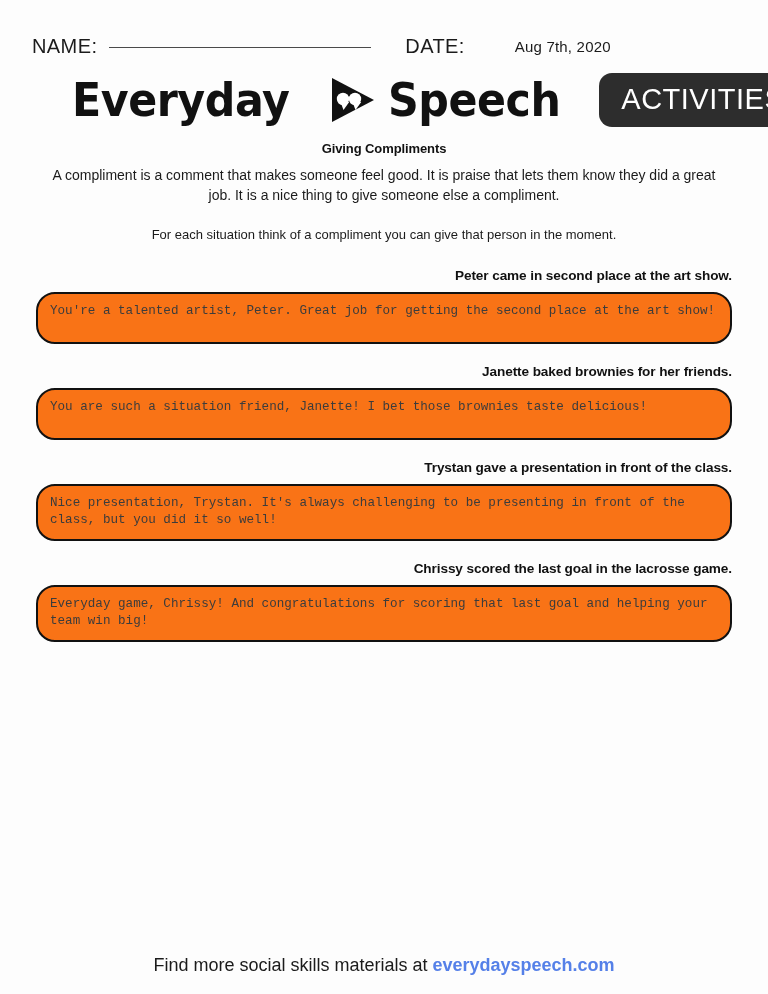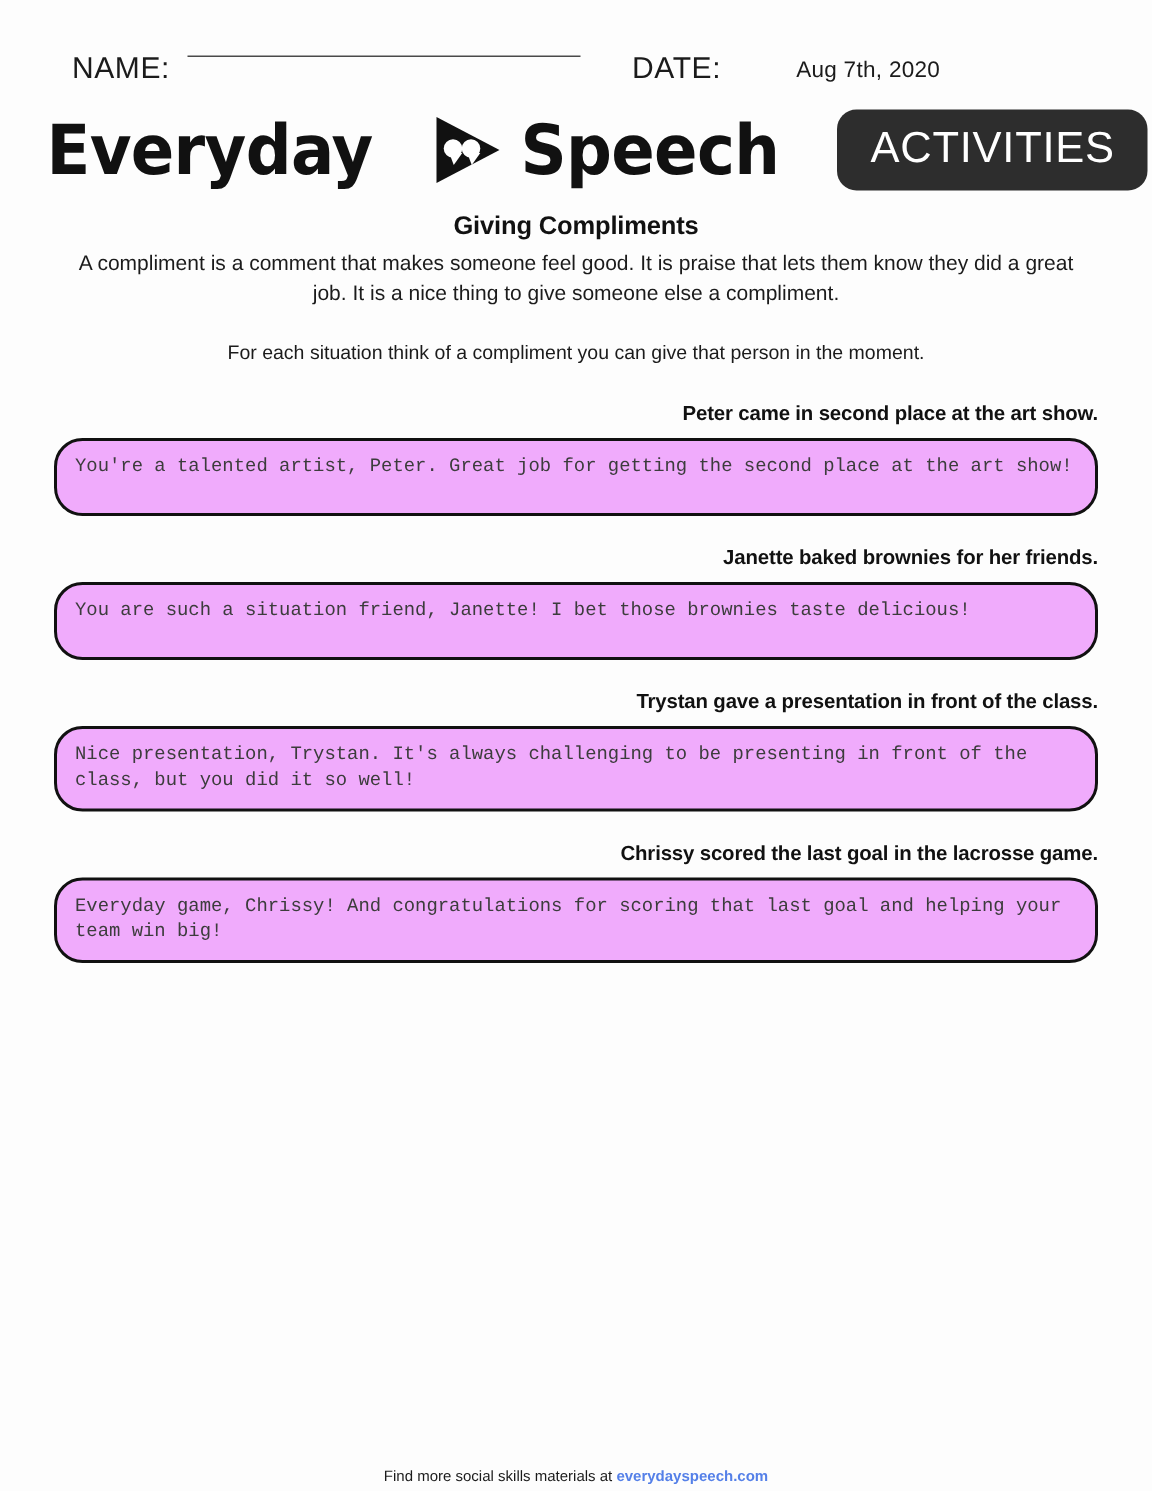--- a/index.html
+++ b/index.html
@@ -37,22 +37,22 @@
     font-size: 20px;
     font-weight: 400;
     letter-spacing: 0.4px;
     color: #1b1b1b;
     line-height: 1;
     padding-bottom: 2px;
     white-space: nowrap;
   }
   .name-group {
     display: flex;
-    align-items: flex-start;
-    margin-left: 48px;
+    align-items: center;
+    margin-left: 32px;
     flex: 0 0 auto;
   }
   .name-rule {
     width: 262px;
     border-bottom: 1.6px solid #4a4a4a;
     margin-left: 12px;
     height: 1px;
   }
   .date-group {
     display: flex;
@@ -85,21 +85,21 @@
     top: 62px;
     left: 0;
     right: 0;
     height: 76px;
     display: flex;
     align-items: center;
   }
   .wordmark {
     display: flex;
     align-items: center;
-    margin-left: 31px;
+    margin-left: 72px;
   }
   .wordmark-text {
     font-family: "DejaVu Sans", sans-serif;
     font-size: 46px;
     font-weight: bold;
     letter-spacing: -0.5px;
     color: #111111;
     line-height: 1;
     transform: scaleX(0.93);
     transform-origin: left center;
@@ -123,21 +123,21 @@
     white-space: nowrap;
   }
 
   
   .lesson-title {
     position: absolute;
     top: 141px;
     left: 0;
     right: 0;
     text-align: center;
-    font-size: 17px;
+    font-size: 13px;
     font-weight: bold;
     letter-spacing: -0.1px;
     color: #111111;
   }
   .intro-text {
     position: absolute;
     top: 166px;
     left: 40px;
     right: 40px;
     text-align: center;
@@ -173,39 +173,39 @@
     color: #111111;
     letter-spacing: -0.1px;
     margin-bottom: 9px;
   }
   .qa-answer-box {
     border: 2px solid #111111;
     border-radius: 19px;
     min-height: 52px;
     padding: 9px 12px 10px 12px;
     box-sizing: border-box;
-    background: #f0abfc;
+    background: #f97316;
   }
   .qa-answer-text {
     font-family: "Liberation Mono", "DejaVu Sans Mono", monospace;
     font-size: 12.6px;
     line-height: 1.35;
     color: #3c3c3c;
     white-space: pre-wrap;
     word-break: break-word;
   }
 
   
   .footer {
     position: absolute;
-    bottom: 4px;
-    left: 0;
-    right: 0;
-    text-align: center;
-    font-size: 10px;
+    bottom: 18px;
+    left: 0;
+    right: 0;
+    text-align: center;
+    font-size: 18px;
     color: #1b1b1b;
   }
   .footer-link {
     font-weight: bold;
     text-decoration: none;
   }
 </style>
 </head>
 <body>
 

